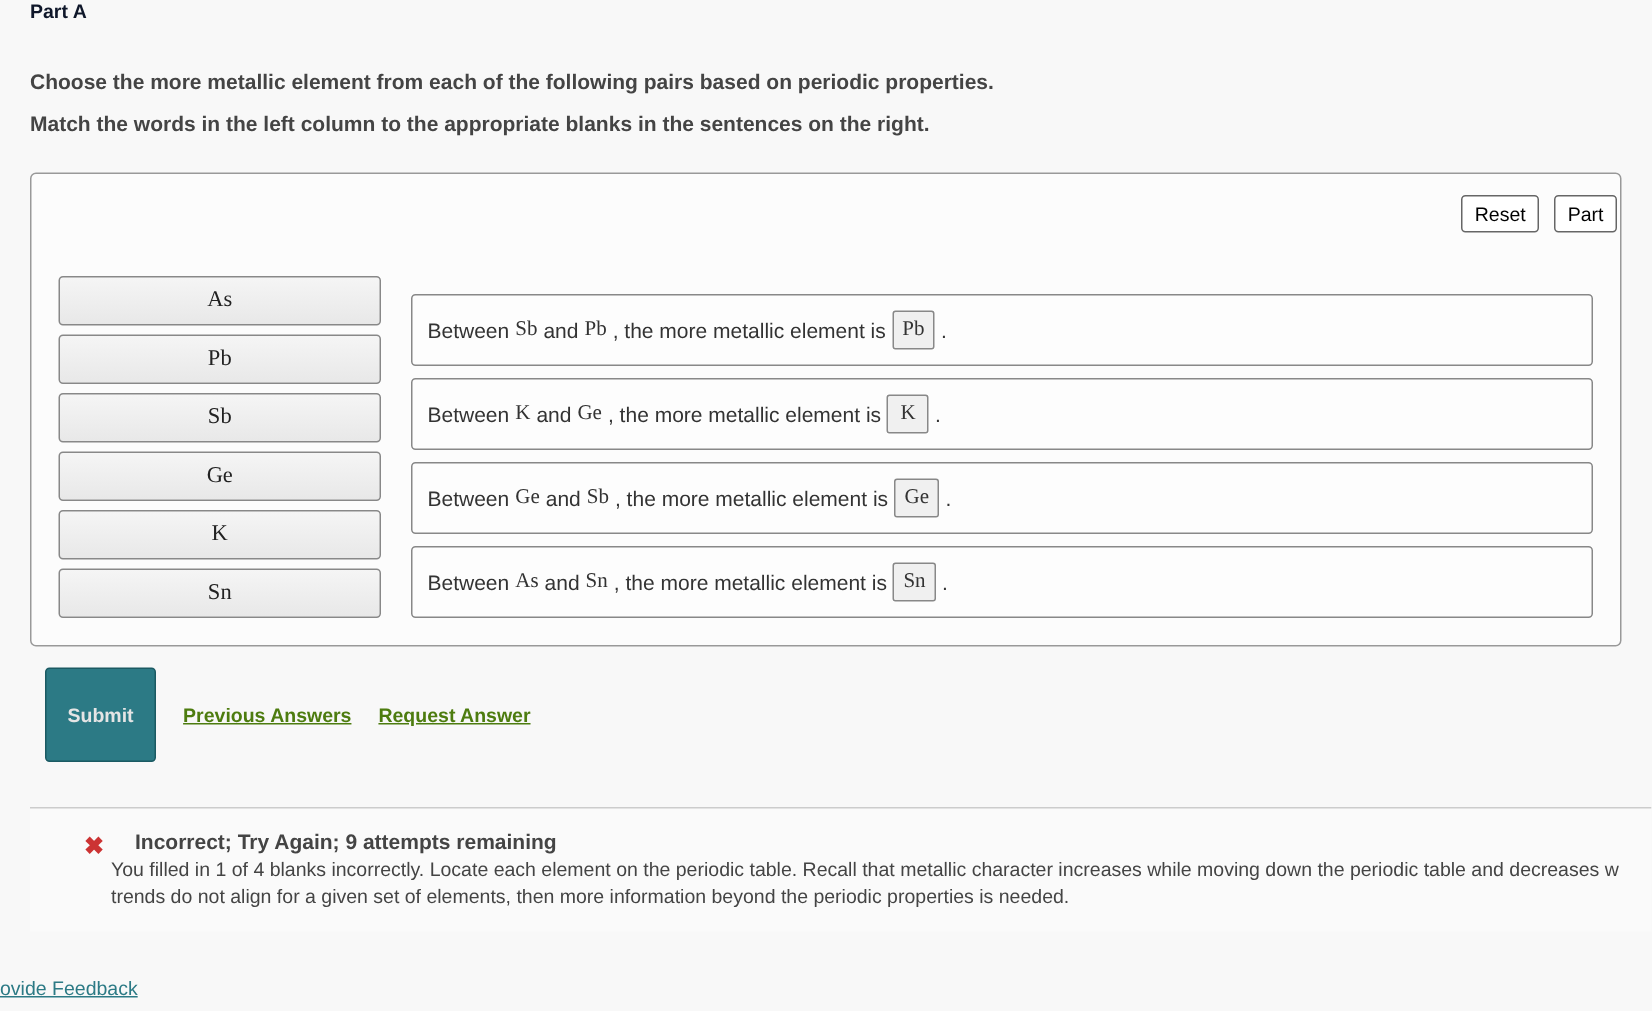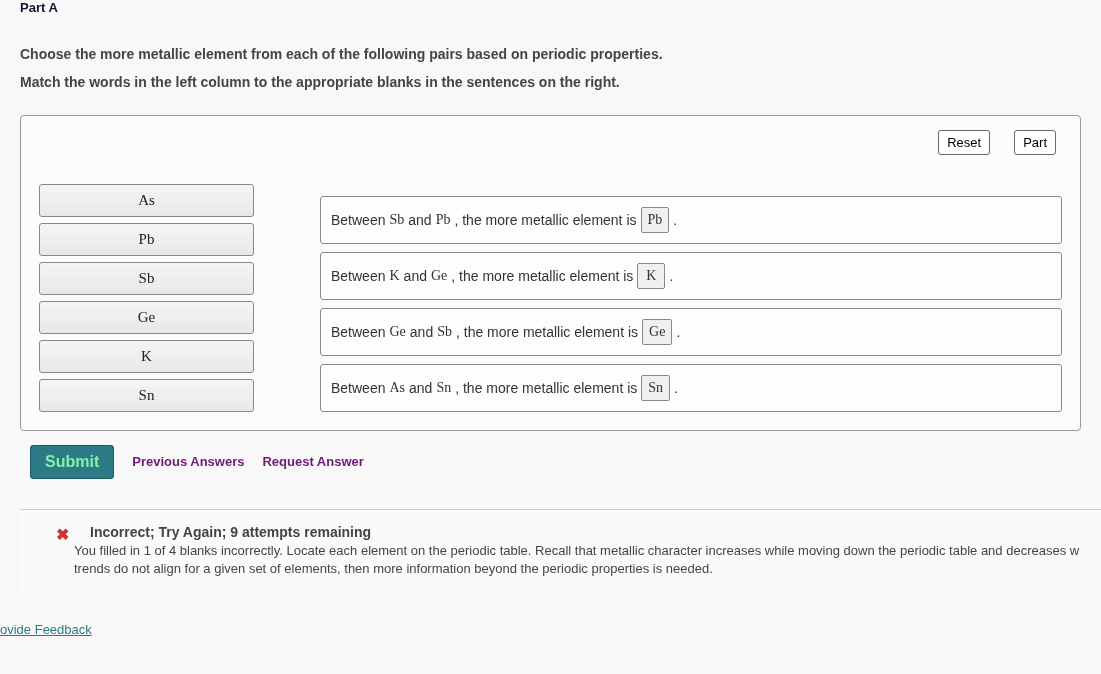--- a/index.html
+++ b/index.html
@@ -28,23 +28,23 @@
       border: 1px solid #999;
       border-radius: 4px;
       margin: 8px 20px 10px 20px;
       padding: 18px;
       position: relative;
       background: #fcfcfc;
     }
     .action-buttons {
       position: absolute;
       top: 14px;
-      right: 24px;
-      display: flex;
-      gap: 24px;
+      right: 2px;
+      display: flex;
+      gap: 10px;
     }
     .btn-outline {
       background: #fff;
       border: 1px solid #666;
       border-radius: 3px;
       padding: 4px 8px;
       font-size: 13px;
       cursor: pointer;
     }
     .matching-body {
@@ -73,21 +73,20 @@
     .word-item.small-text {
       font-size: 12px;
       font-family: Arial, sans-serif;
       line-height: 1.3;
     }
     .sentences {
       flex: 1;
       display: flex;
       flex-direction: column;
       gap: 8px;
-      margin-left: 46px;
     }
     .sentence-row {
       border: 1px solid #888;
       border-radius: 3px;
       padding: 10px 10px;
       display: flex;
       align-items: center;
       flex-wrap: wrap;
       gap: 4px;
       background: #fdfdfd;
@@ -112,30 +111,31 @@
       font-size: 14px;
     }
     .submit-row {
       padding: 4px 20px 20px 30px;
       display: flex;
       align-items: center;
       gap: 18px;
     }
     .submit-btn {
       background: #2c7a85;
-      color: #86efac;
+      color: #e5e5e5;
       border: 1px solid #1b5a63;
       border-radius: 3px;
-      padding: 7px 14px;
-      font-size: 16px;
+      padding: 23px 14px;
+      font-size: 13px;
       font-weight: bold;
       cursor: pointer;
     }
     .link-btn {
-      color: #701a75;
+      color: #4d7c0f;
+      text-decoration: underline;
       font-size: 13px;
       cursor: pointer;
       font-weight: bold;
     }
     .feedback-box {
       margin: 10px 0 0 20px;
       padding: 14px 20px 14px 36px;
       border-top: 1px solid #ccc;
       background: #fafafa;
       position: relative;

